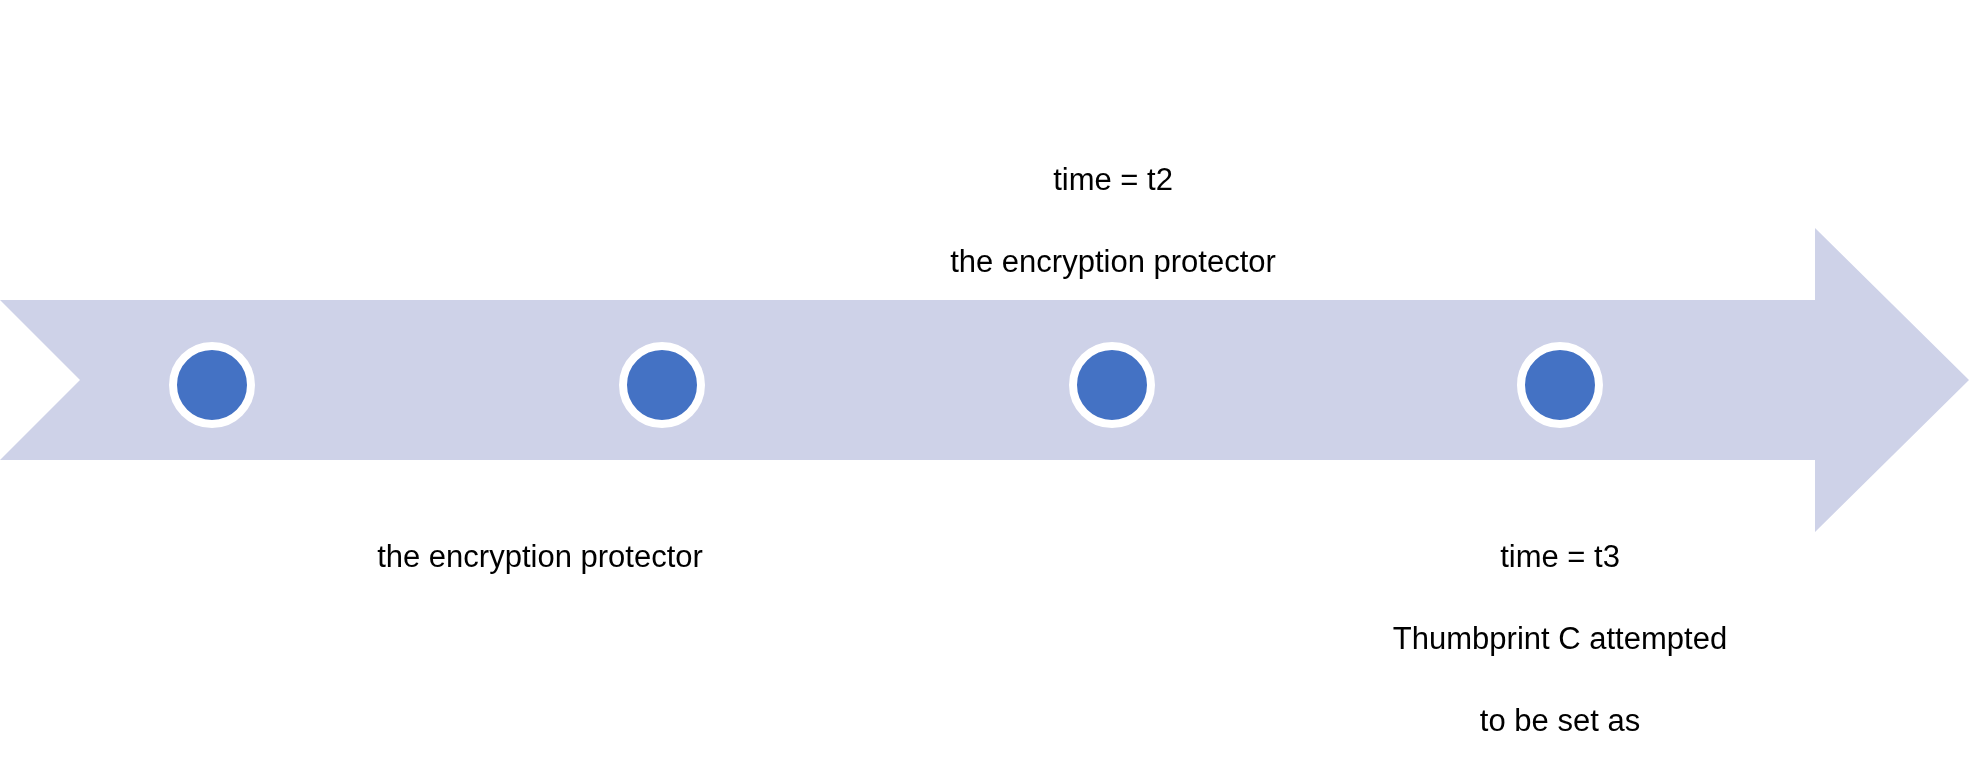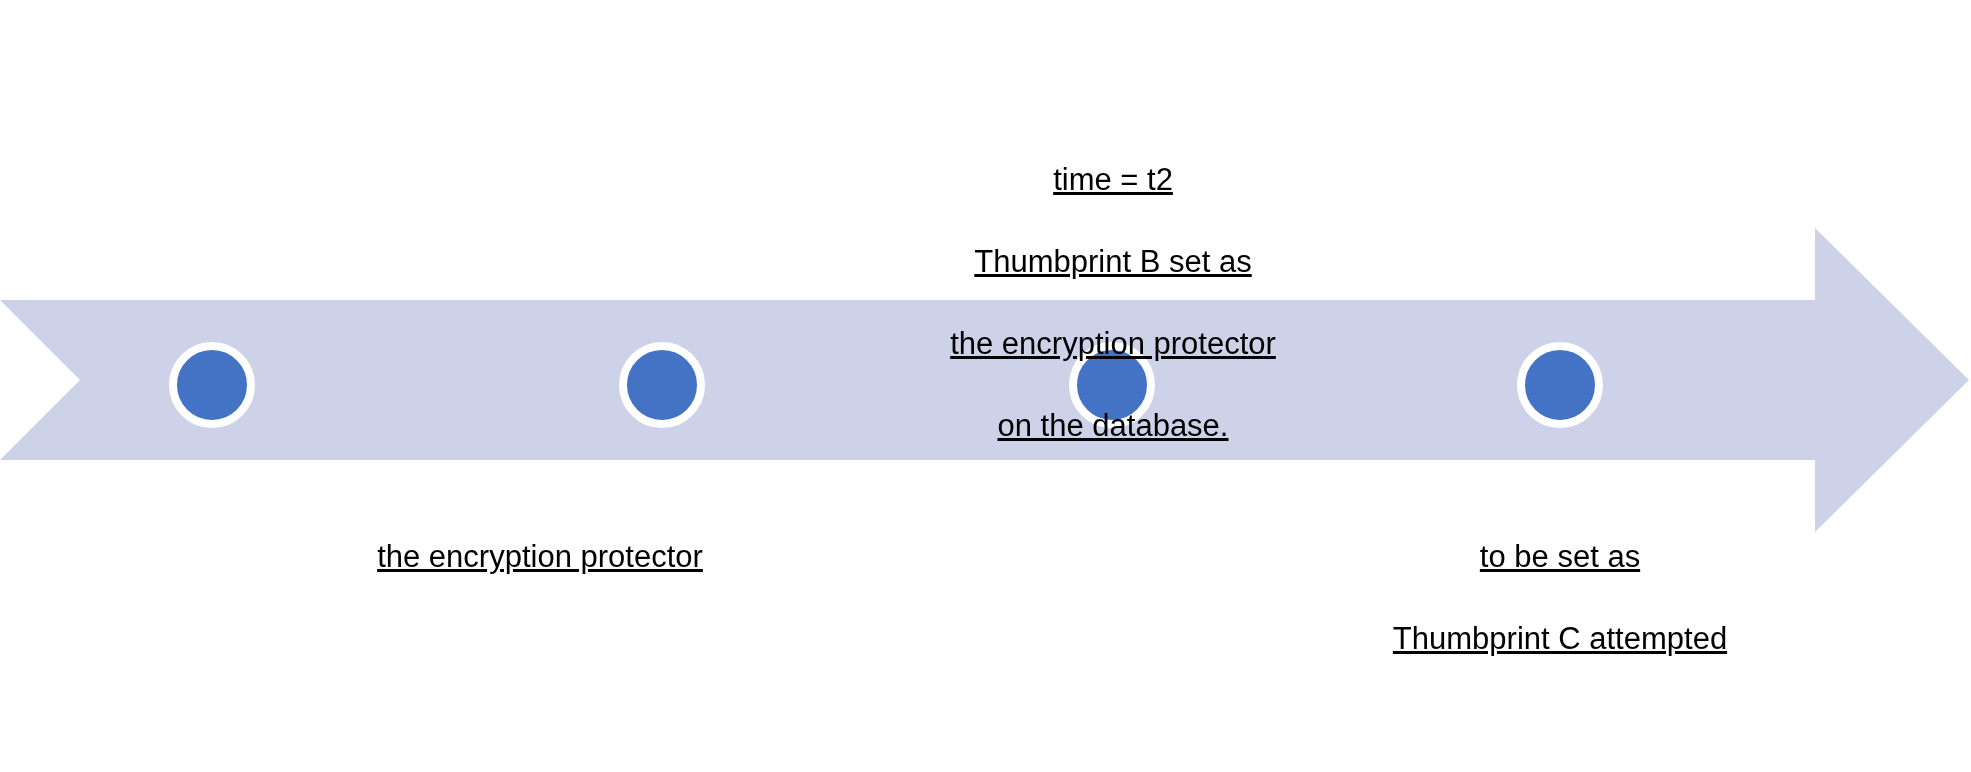--- a/index.html
+++ b/index.html
@@ -53,21 +53,20 @@
     font-size: 31px;
     line-height: 41px;
     white-space: pre-line;
     letter-spacing: 0px;
   }
   .label-above { }
   .label-below { }
 
   .label-line {
     display: block;
-    text-decoration: underline;
   }
 </style>
 </head>
 <body>
 
 <div class="canvas">
 
   <div class="timeline-arrow">
     <svg width="1971" height="240" viewBox="0 0 1971 240" xmlns="http://www.w3.org/2000/svg">
 
@@ -89,25 +88,24 @@
   <div class="milestone" style="left: 1517px;"></div>
 
 
   <div class="label label-below" style="left: 340px; top: 495px; width: 400px;">
     <span class="label-line">the encryption protector</span>
     
   </div>
 
   <div class="label label-above" style="left: 913px; top: 118px; width: 400px;">
     <span class="label-line">time = t2</span>
-    <span class="label-line">Thumbprint B set as</span>
     <span class="label-line">the encryption protector</span>
-    <span class="label-line">on the database.</span>
   </div>
 
   <div class="label label-below" style="left: 1360px; top: 495px; width: 400px;">
+    <span class="label-line">time = t3</span>
+    <span class="label-line">Thumbprint C attempted</span>
     <span class="label-line">to be set as</span>
-    <span class="label-line">Thumbprint C attempted</span>
     
     
   </div>
 
 </div>
 
 </body></html>

